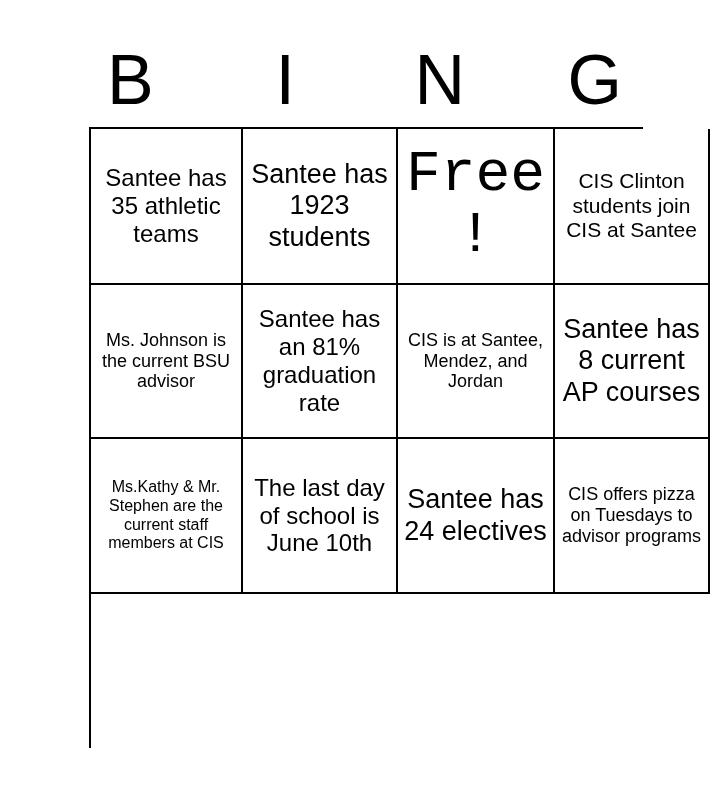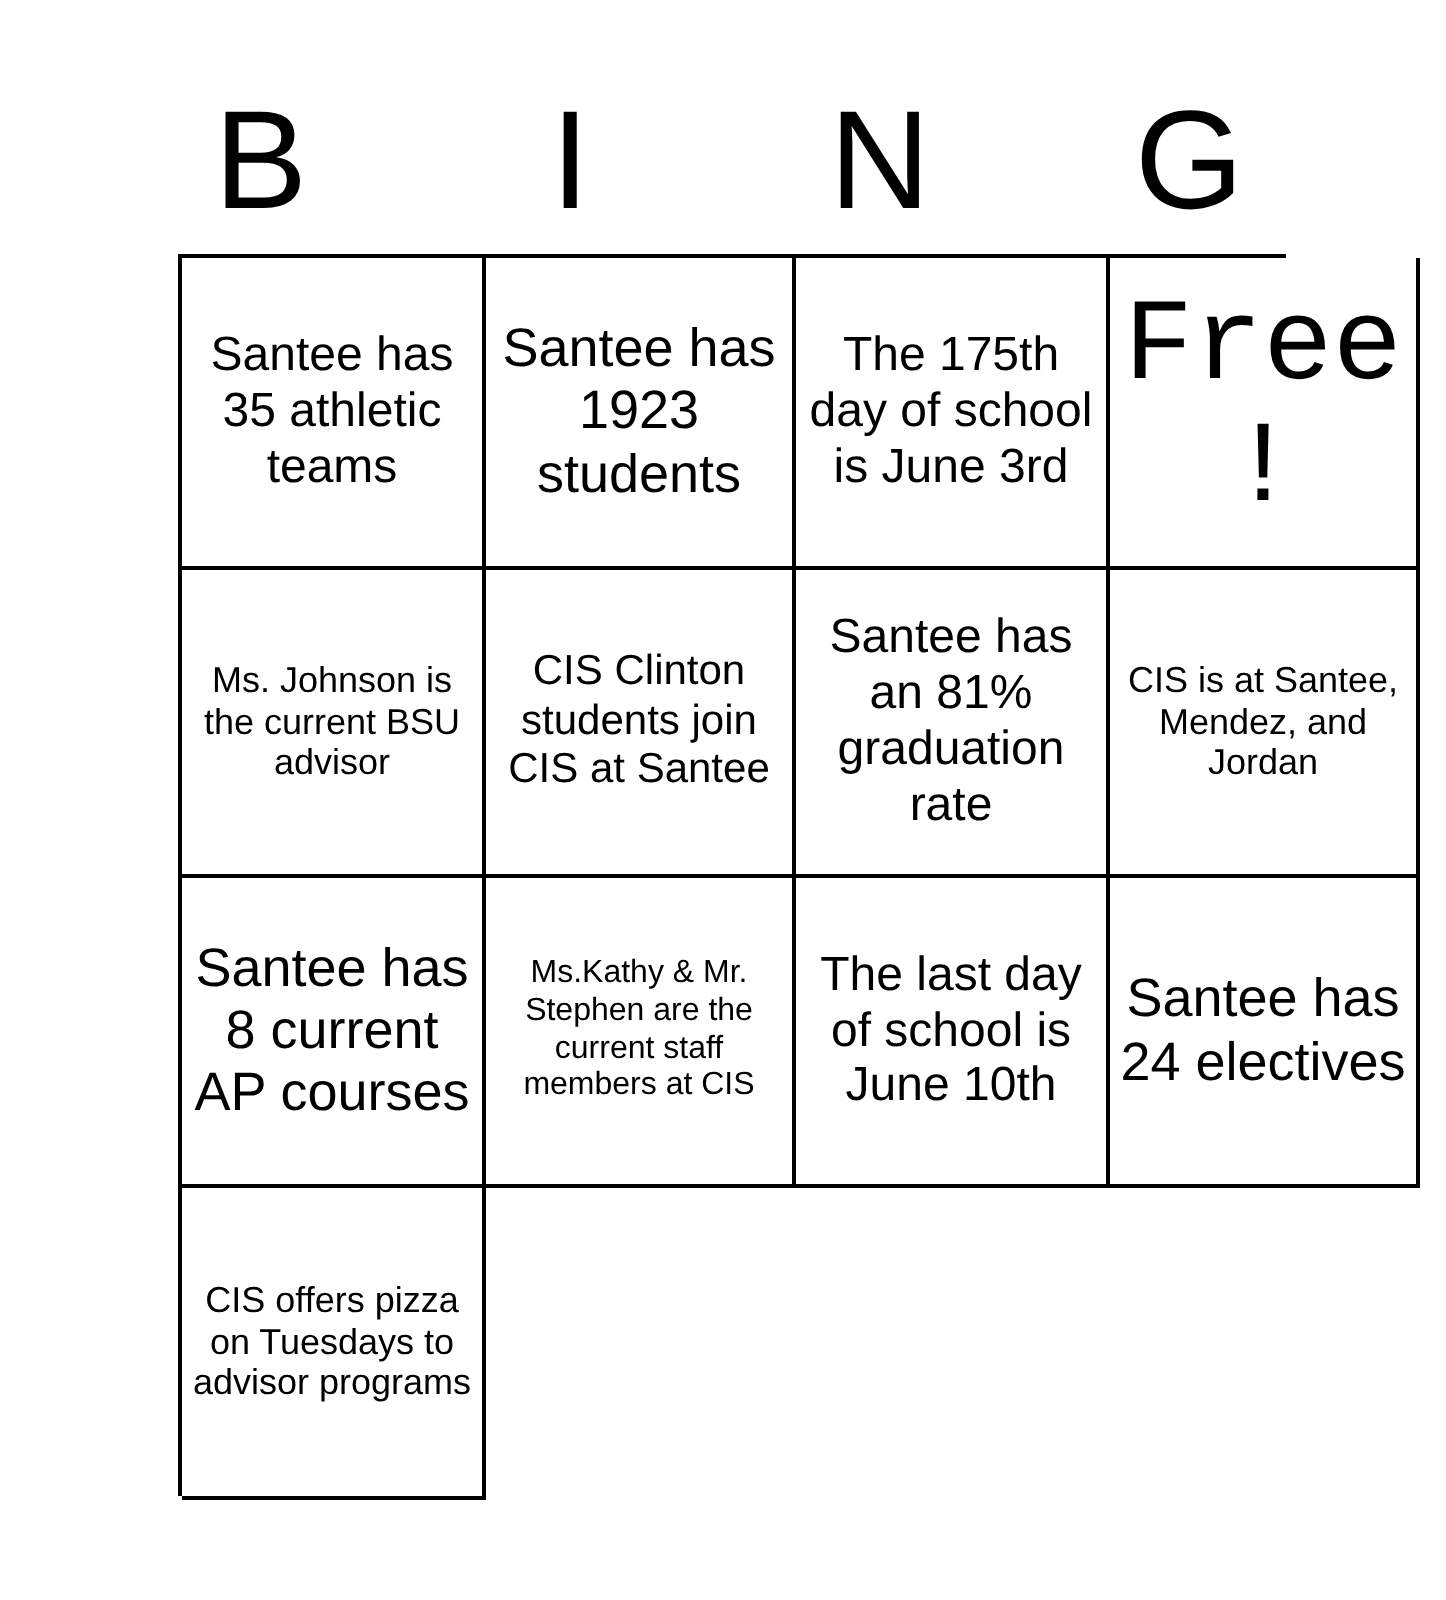--- a/index.html
+++ b/index.html
@@ -101,30 +101,27 @@
   </div>
 
   <div id="grid">
       <div class="cell">
         <span class="cell-text fs-lg">Santee has 35 athletic teams</span>
       </div>
       <div class="cell">
         <span class="cell-text fs-xl">Santee has 1923 students</span>
       </div>
       <div class="cell">
-        <span class="cell-text fs-lg">The 175th day of school is June 3rd</span>
-      </div>
-      <div class="cell">
         <span class="cell-text fs-free">Free!</span>
       </div>
       <div class="cell">
-        <span class="cell-text fs-sm">Ms. Johnson is the current BSU advisor</span>
+        <span class="cell-text fs-md">CIS Clinton students join CIS at Santee</span>
       </div>
       <div class="cell">
-        <span class="cell-text fs-md">CIS Clinton students join CIS at Santee</span>
+        <span class="cell-text fs-sm">Ms. Johnson is the current BSU advisor</span>
       </div>
       <div class="cell">
         <span class="cell-text fs-lg">Santee has an 81% graduation rate</span>
       </div>
       <div class="cell">
         <span class="cell-text fs-sm">CIS is at Santee, Mendez, and Jordan</span>
       </div>
       <div class="cell">
         <span class="cell-text fs-xl">Santee has 8 current AP courses</span>
       </div>

